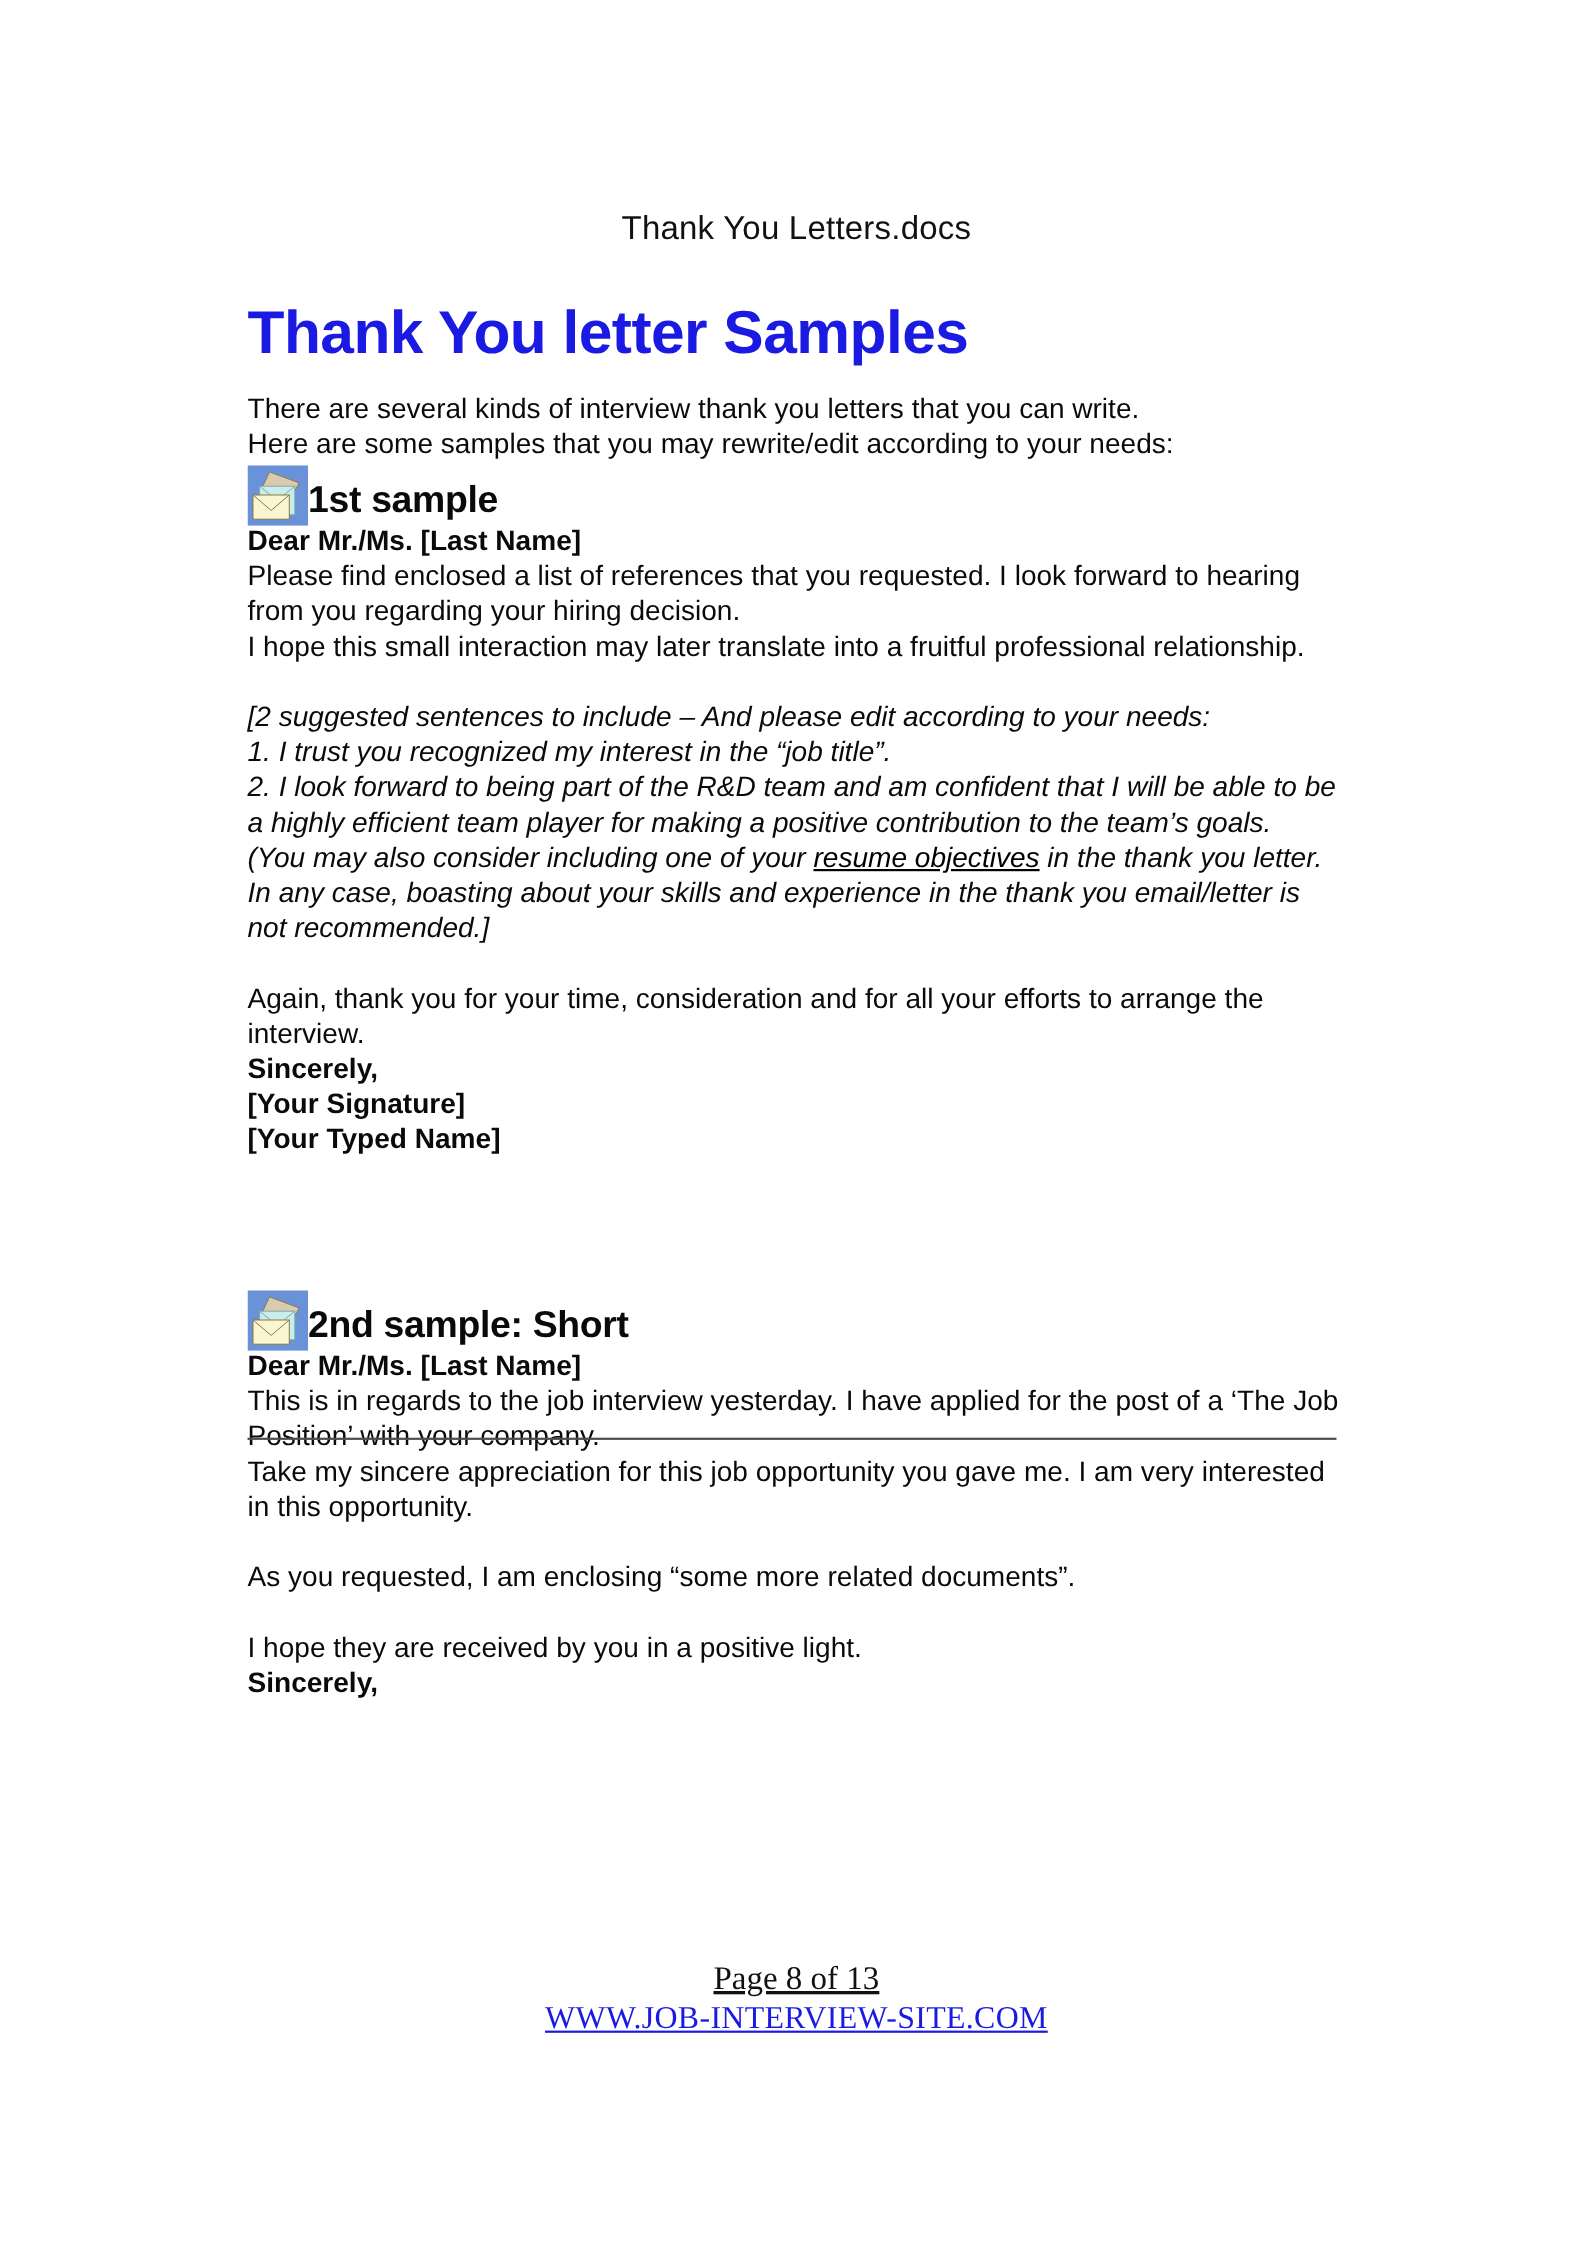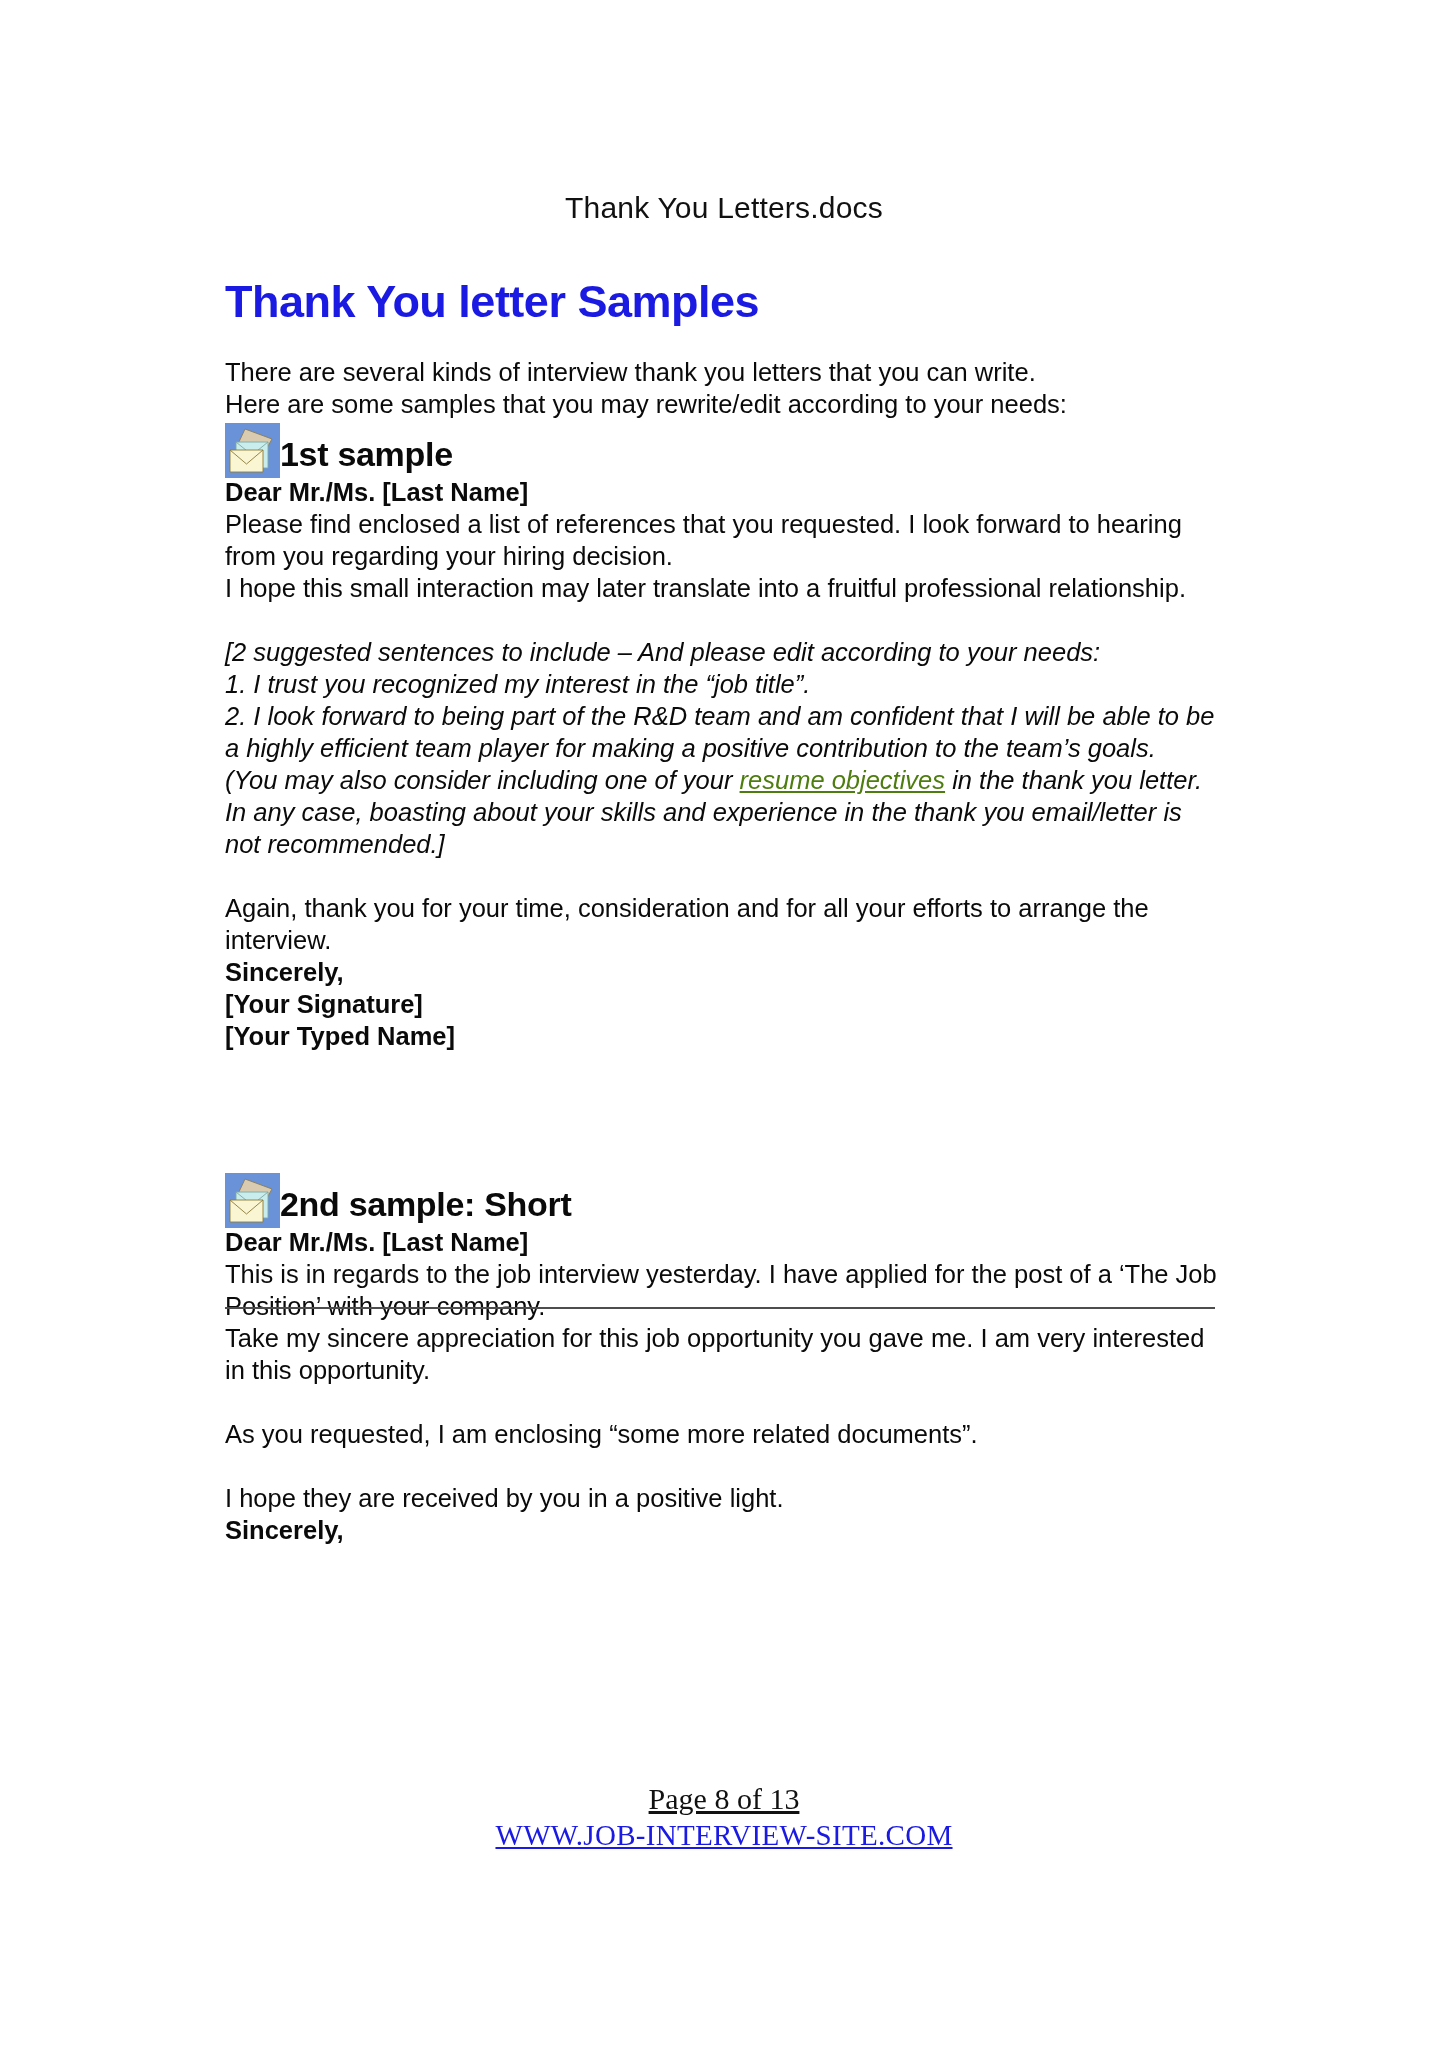--- a/index.html
+++ b/index.html
@@ -40,21 +40,21 @@
 
   
   .content {
     position: absolute;
     left: 225px;
     top: 272px;
     width: 995px;
   }
 
   .doc-title {
-    font-size: 45px;
+    font-size: 55px;
     line-height: 60px;
     font-weight: bold;
     color: #1a1ae2;
     letter-spacing: -0.5px;
     margin: 0 0 24px 0;
   }
 
   .para {
     font-size: 25.5px;
     line-height: 32px;
@@ -88,21 +88,21 @@
   }
 
   
   .env-icon {
     display: block;
     width: 55px;
     height: 55px;
   }
 
   .link-inline {
-    color: #4d7c0f;
+    color: #000000;
     font-style: italic;
   }
 
   .divider {
     position: absolute;
     left: 225px;
     top: 1307px;
     width: 990px;
     height: 0;
     border: 0;

